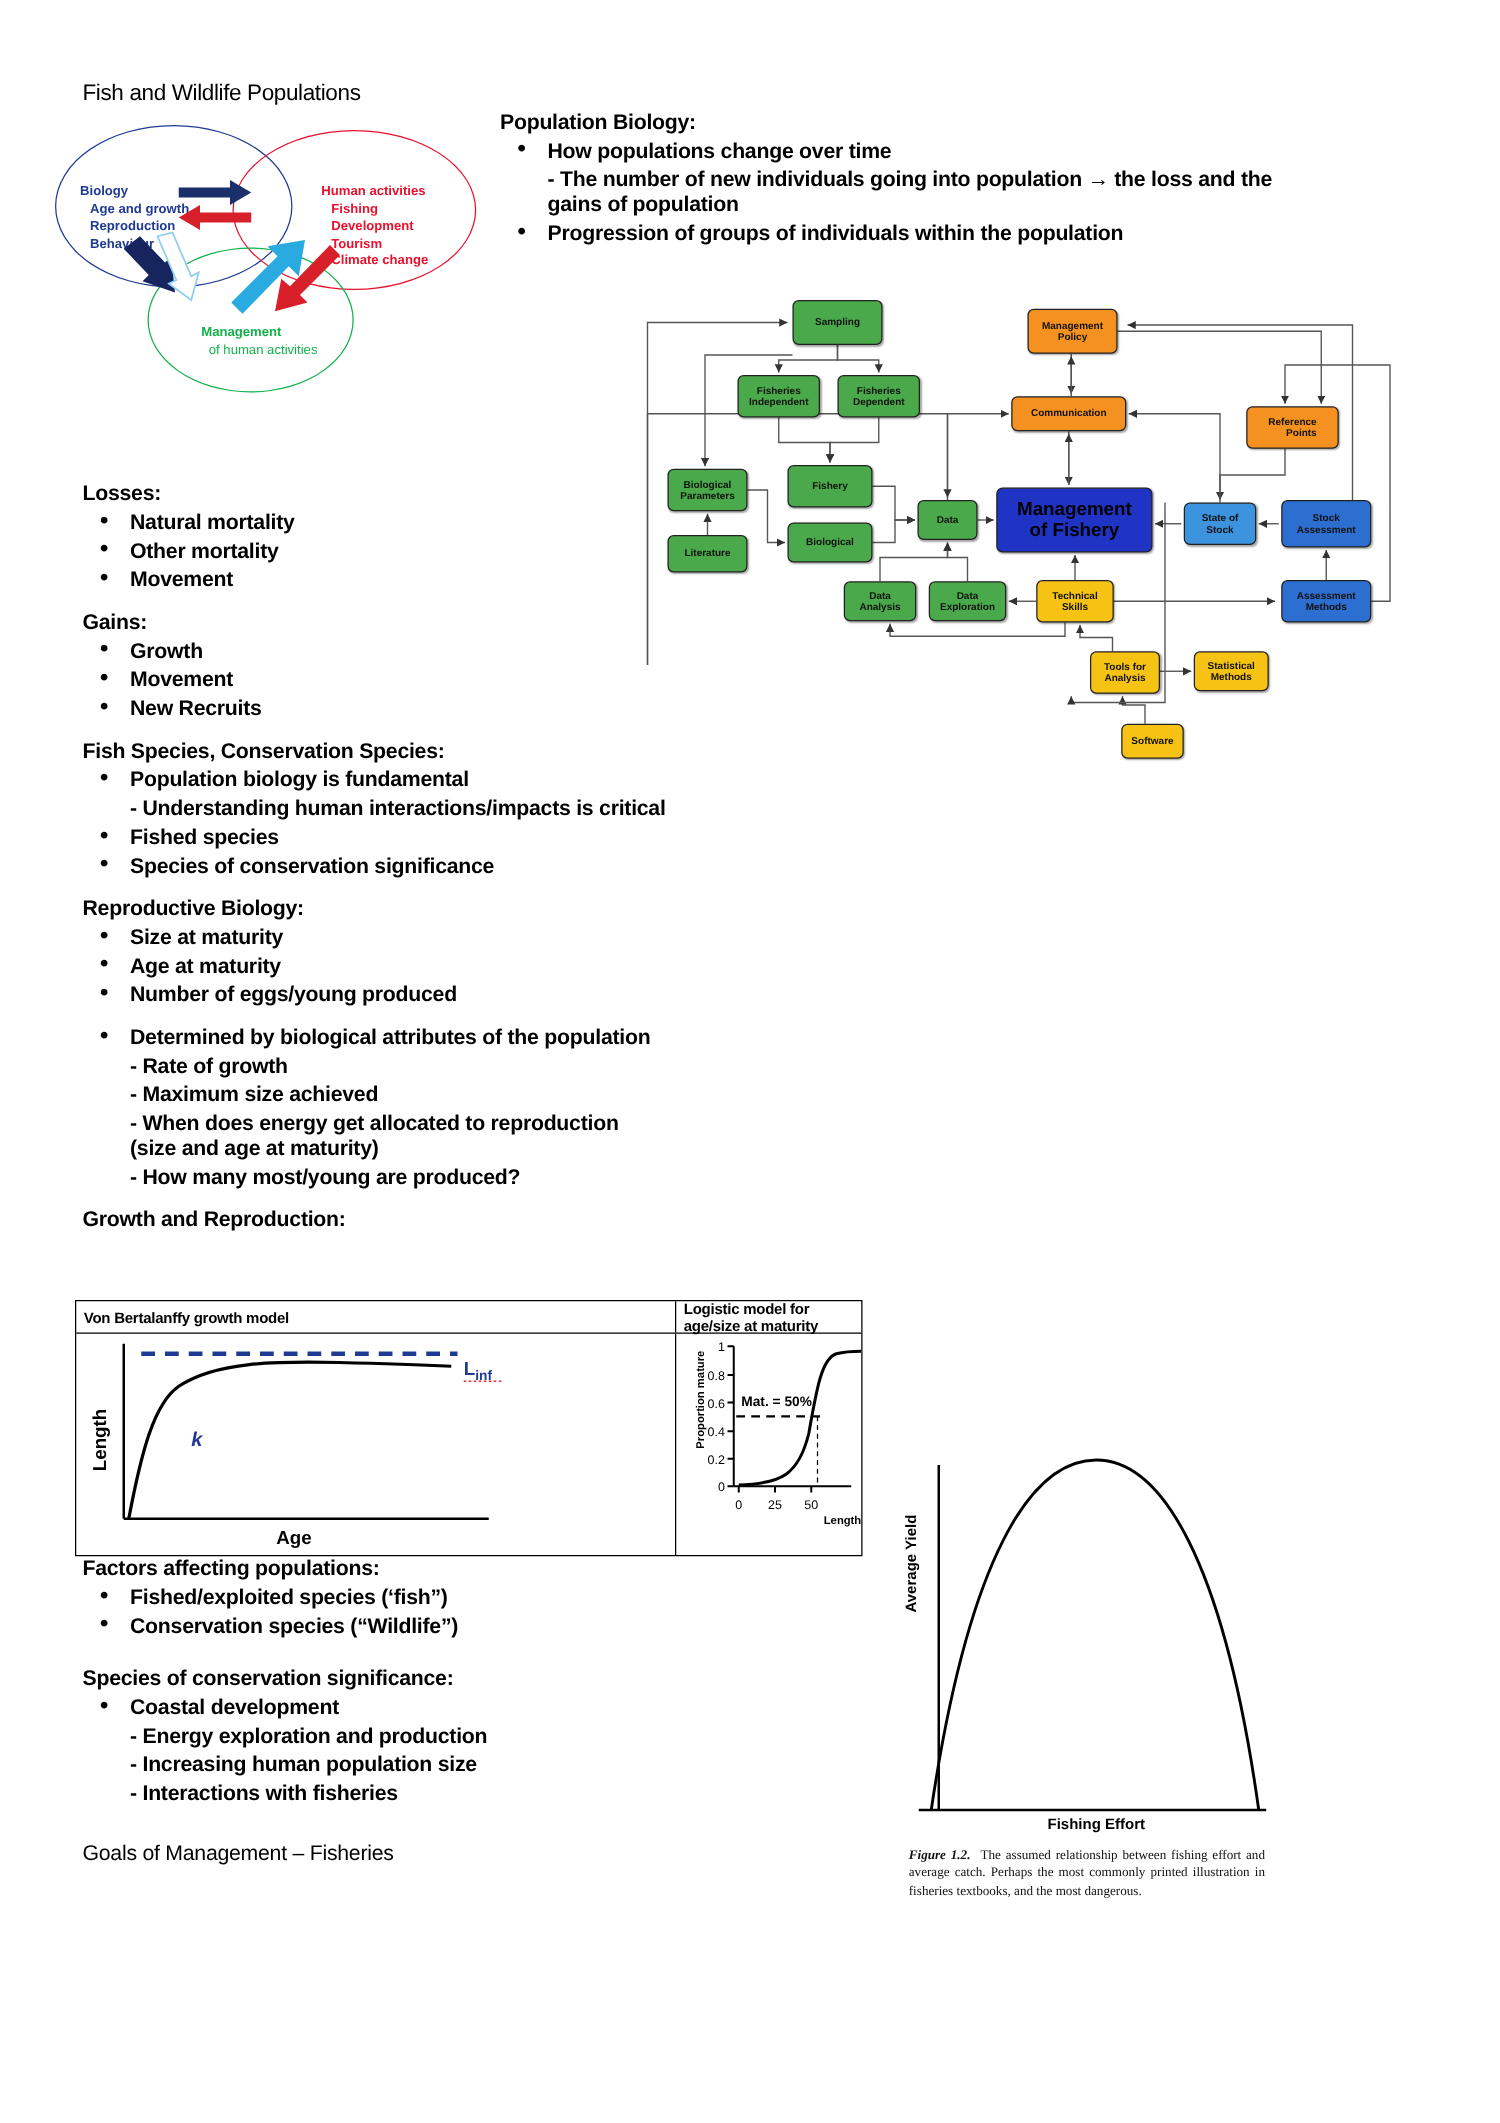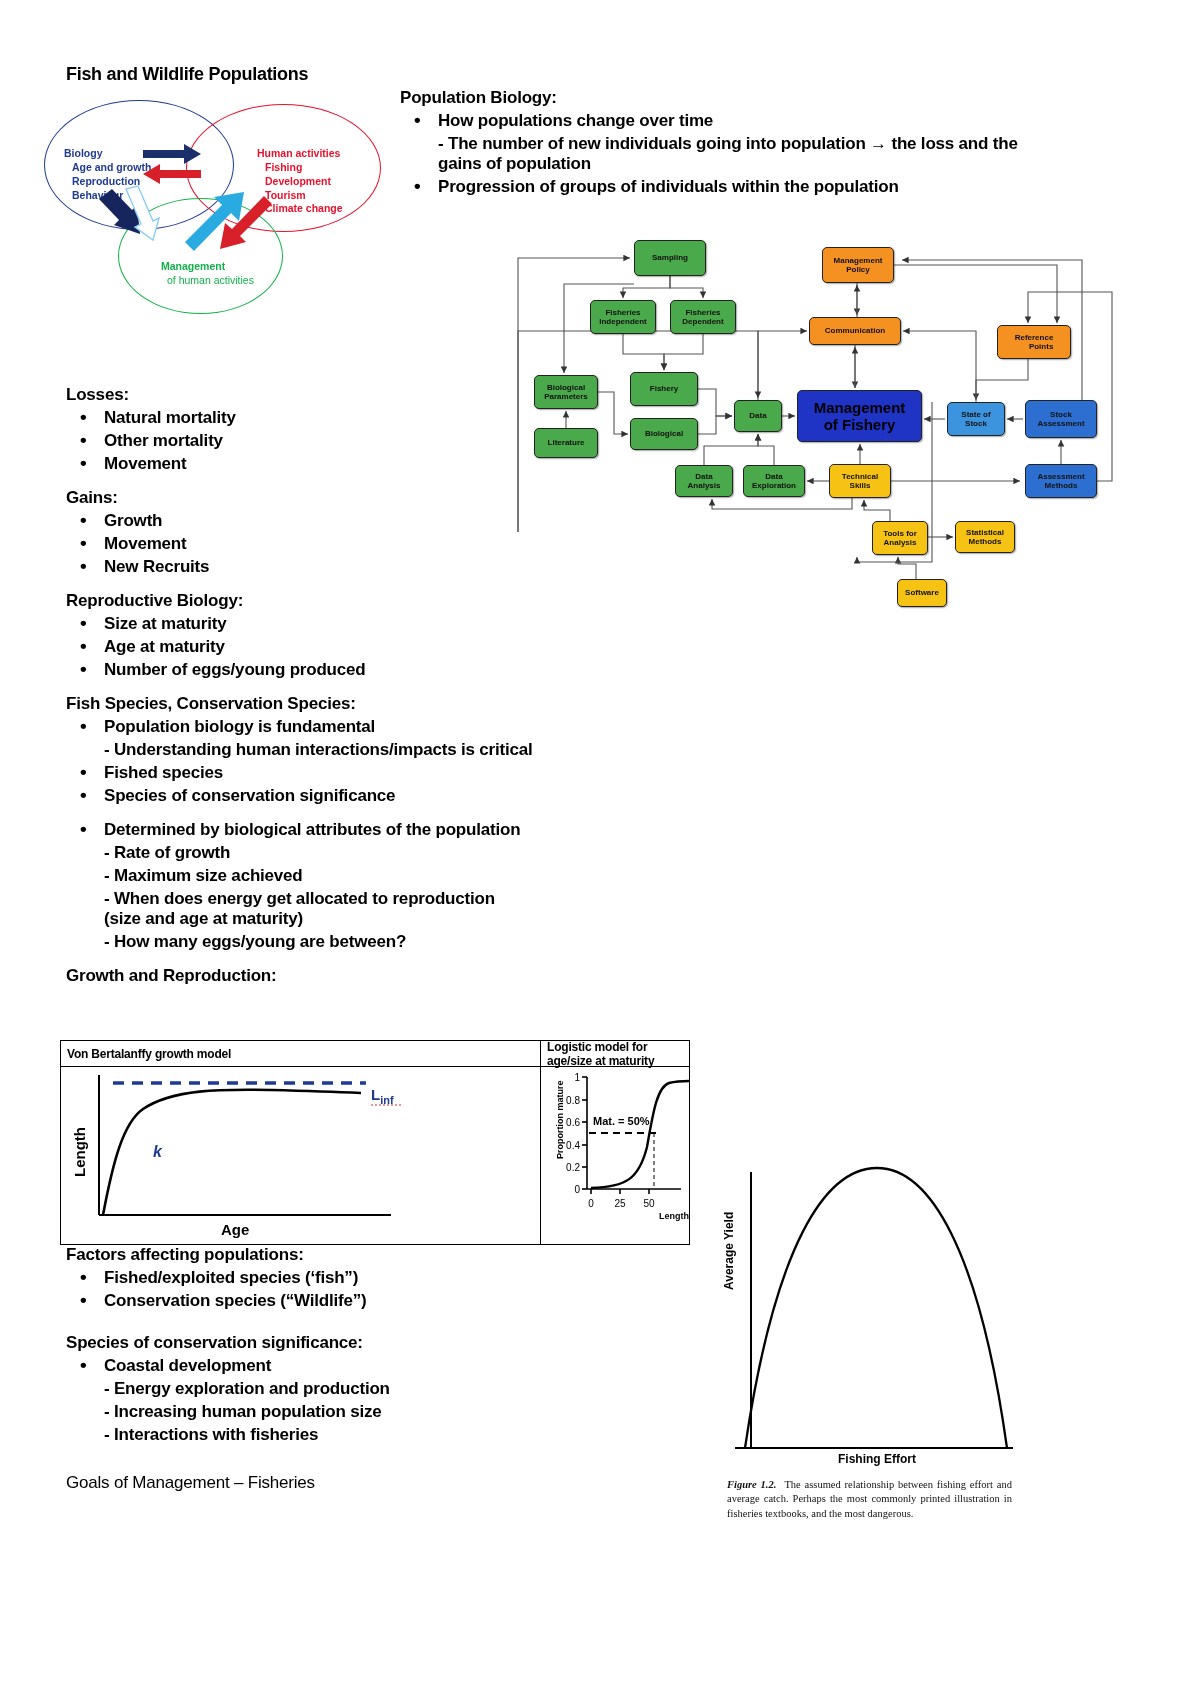--- a/index.html
+++ b/index.html
@@ -17,21 +17,21 @@
   .hdr { font-weight:bold; font-size:17px; letter-spacing:-0.2px; }
   ul.bul { list-style:none; margin:0; padding:0; }
   ul.bul > li { position:relative; padding-left:38px; margin:3px 0; font-size:17px; font-weight:bold; letter-spacing:-0.2px;}
   ul.bul > li.dot::before{
     content:"\2022"; position:absolute; left:14px; top:-2px; font-size:19px;
   }
   ul.bul > li.dash { padding-left:38px; }
   .blk { margin-bottom:14px; }
 
   
-  #title { position:absolute; left:66px; top:64px; font-size:18px; font-weight:bold; letter-spacing:-0.3px;}
+  #title { position:absolute; left:66px; top:64px; font-size:18px; font-weight:normal; letter-spacing:-0.3px;}
 
   
   #venn { position:absolute; left:36px; top:92px; width:330px; height:235px; }
   .ell { position:absolute; border-radius:50%; background:transparent; }
   #ell-bio { left:8px; top:8px; width:190px; height:130px; border:1.6px solid #1f3a93; }
   #ell-hum { left:150px; top:12px; width:195px; height:128px; border:1.6px solid #e8112d; }
   #ell-man { left:82px; top:106px; width:165px; height:116px; border:1.6px solid #12b24a; }
   .v-lab { position:absolute; font-size:10.5px; font-weight:bold; line-height:1.32; }
   #lab-bio { left:28px; top:55px; color:#1f3a93; }
   #lab-hum { left:221px; top:55px; color:#e8112d; }
@@ -308,43 +308,43 @@
     </div>
     <div class="blk">
       <div class="hdr">Gains:</div>
       <ul class="bul">
         <li class="dot">Growth</li>
         <li class="dot">Movement</li>
         <li class="dot">New Recruits</li>
       </ul>
     </div>
     <div class="blk">
-      <div class="hdr">Reproductive Biology:</div>
-      <ul class="bul">
-        <li class="dot">Size at maturity</li>
-        <li class="dot">Age at maturity</li>
-        <li class="dot">Number of eggs/young produced</li>
-      </ul>
-    </div>
-    <div class="blk">
       <div class="hdr">Fish Species, Conservation Species:</div>
       <ul class="bul">
         <li class="dot">Population biology is fundamental</li>
         <li class="dash">- Understanding human interactions/impacts is critical</li>
         <li class="dot">Fished species</li>
         <li class="dot">Species of conservation significance</li>
       </ul>
     </div>
     <div class="blk">
+      <div class="hdr">Reproductive Biology:</div>
+      <ul class="bul">
+        <li class="dot">Size at maturity</li>
+        <li class="dot">Age at maturity</li>
+        <li class="dot">Number of eggs/young produced</li>
+      </ul>
+    </div>
+    <div class="blk">
       <ul class="bul">
         <li class="dot">Determined by biological attributes of the population</li>
         <li class="dash">- Rate of growth</li>
         <li class="dash">- Maximum size achieved</li>
         <li class="dash">- When does energy get allocated to reproduction (size and age at maturity)</li>
-        <li class="dash">- How many eggs/young are between?</li>
+        <li class="dash">- How many most/young are produced?</li>
       </ul>
     </div>
     <div class="hdr" style="margin-top:12px;">Growth and Reproduction:</div>
   </div>
 
   <div id="chartbox">
     <div class="cb-head">
       <div class="cb-c1">Von Bertalanffy growth model</div>
       <div class="cb-c2">Logistic model for age/size at maturity</div>
     </div>

